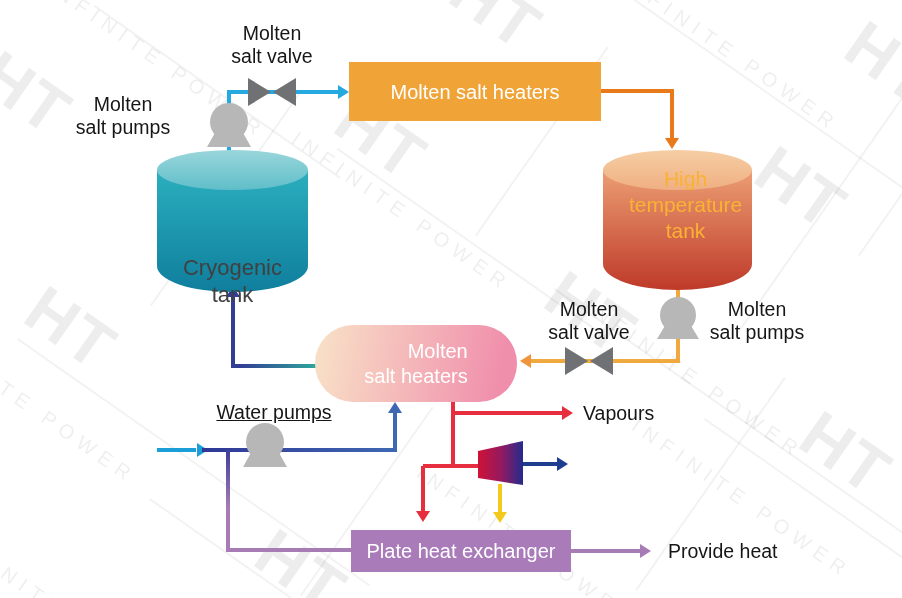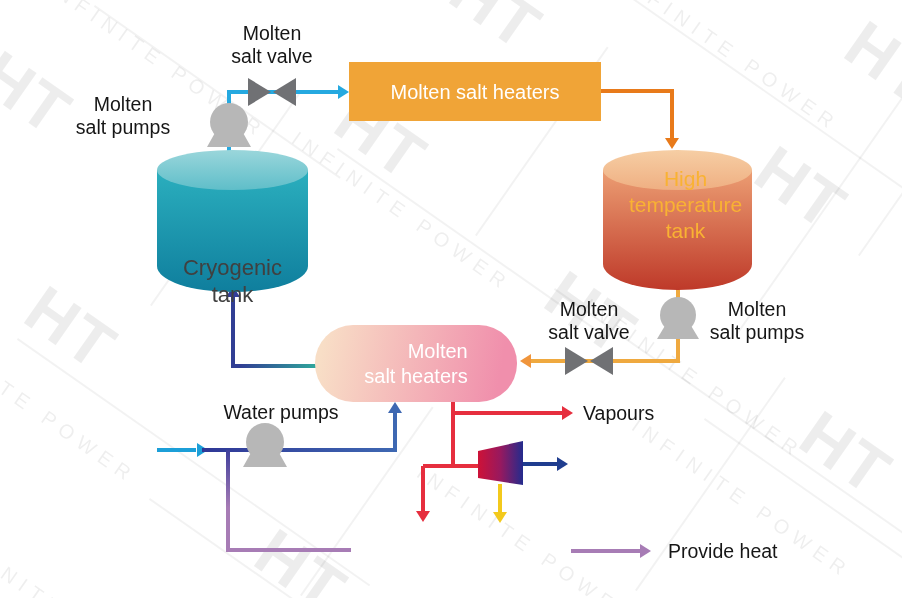--- a/index.html
+++ b/index.html
@@ -190,20 +190,21 @@
       <polygon points="565,347 565,375 588,361" fill="#707174"></polygon>
       <polygon points="613,347 613,375 590,361" fill="#707174"></polygon>
     </g>
   </svg>
 
   <div class="node box-orange">Molten salt heaters</div>
 
   <div class="node box-pink">Molten
 salt heaters</div>
 
+  <div class="node box-purple">Plate heat exchanger</div>
 
   <div class="tank tank-cryo">
     <div class="tank-body"></div>
     <div class="tank-top"></div>
     <div class="tank-label">Cryogenic
 tank</div>
   </div>
 
   <div class="tank tank-hot">
     <div class="tank-body"></div>
@@ -214,17 +215,17 @@
   </div>
 
   <div class="lbl" style="left:202px;top:22px;width:140px;">Molten
 salt valve</div>
   <div class="lbl" style="left:48px;top:93px;width:150px;">Molten
 salt pumps</div>
   <div class="lbl" style="left:519px;top:298px;width:140px;">Molten
 salt valve</div>
   <div class="lbl" style="left:682px;top:298px;width:150px;">Molten
 salt pumps</div>
-  <div class="lbl" style="left:201px;top:401px;width:160px;">Water pumps</div>
+  <div class="lbl" style="left:194px;top:401px;width:160px;text-decoration:underline;">Water pumps</div>
   <div class="lbl lbl-left" style="left:583px;top:402px;">Vapours</div>
   <div class="lbl lbl-left" style="left:668px;top:540px;">Provide heat</div>
 
 </div>
 
 </body></html>

